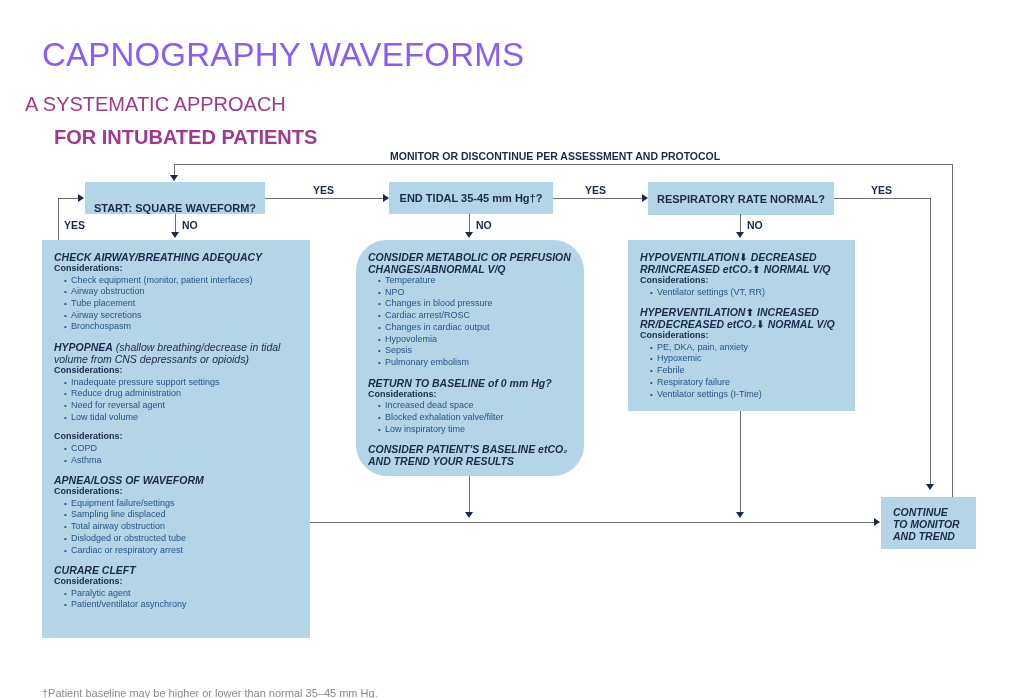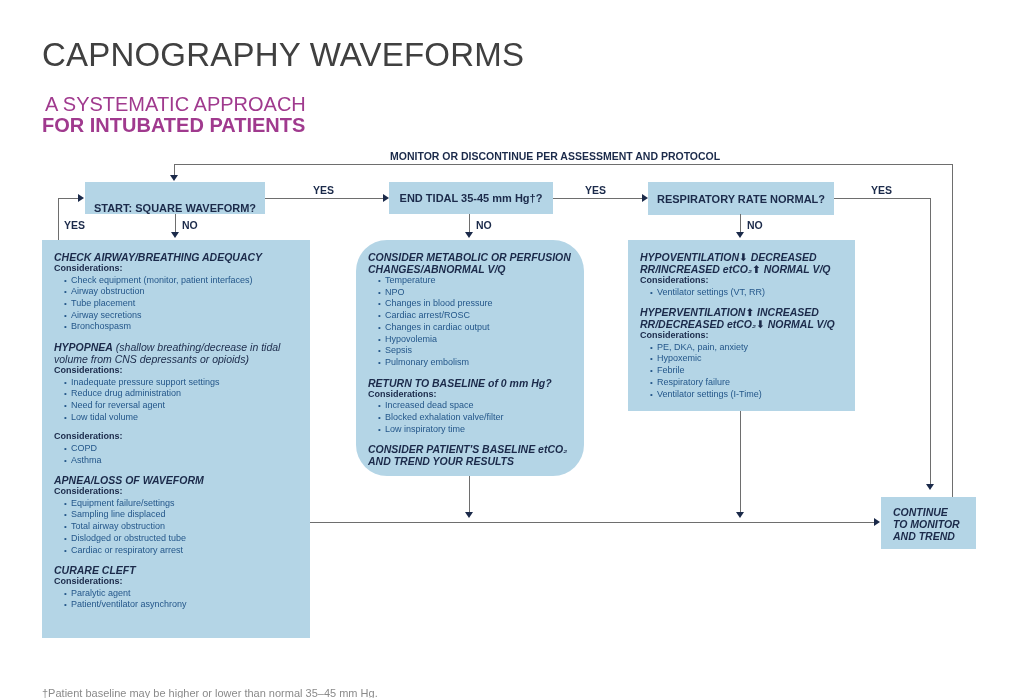--- a/index.html
+++ b/index.html
@@ -4,30 +4,30 @@
 <style>
   html, body { margin: 0; padding: 0; }
   body {
     width: 1024px; height: 698px; position: relative; overflow: hidden;
     background: #ffffff;
     font-family: "Liberation Sans", "DejaVu Sans", sans-serif;
     color: #1b2a4a;
   }
   .title {
     position: absolute; left: 42px; top: 36px;
-    font-size: 33px; font-weight: 400; color: #404040; letter-spacing: 0.2px;
+    font-size: 33px; font-weight: 400; color: #8b5cf6; letter-spacing: 0.2px;
     margin: 0;
   }
   .subtitle1 {
-    position: absolute; left: 45px; top: 93px;
+    position: absolute; left: 25px; top: 93px;
     font-size: 20px; font-weight: 400; color: #a03a8e; margin: 0;
   }
   .subtitle2 {
     position: absolute; left: 42px; top: 114px;
-    font-size: 20px; font-weight: 700; color: #a03a8e; margin: 0;
+    font-size: 20px; font-weight: 700; color: #a03a8e; margin: 12px;
   }
   .box {
     position: absolute; background: #b4d5e6; box-sizing: border-box;
   }
   .qbox {
     display: flex; align-items: center; justify-content: center;
     font-size: 11px; font-weight: 700; color: #1b2a4a;
   }
   .hline, .vline { position: absolute; background: #6e6e6e; }
   .hline { height: 1px; }

